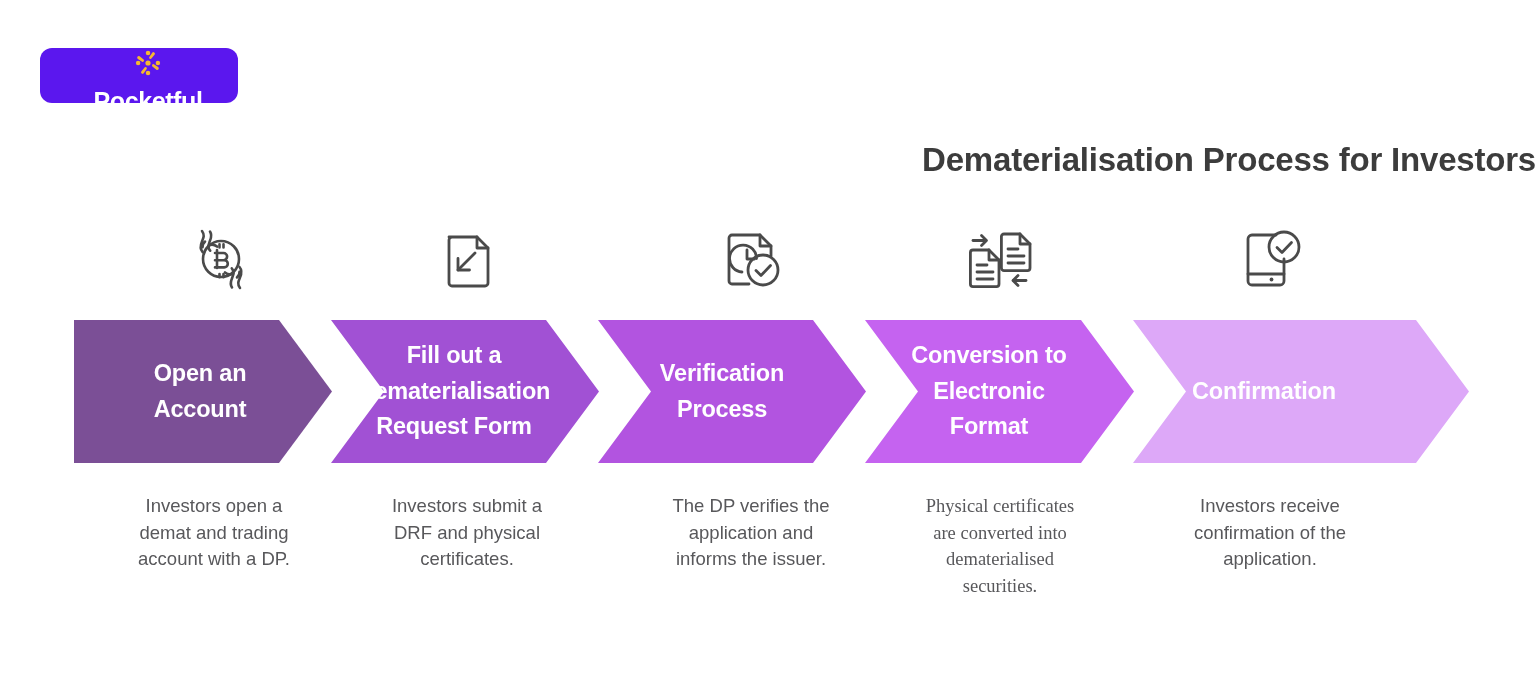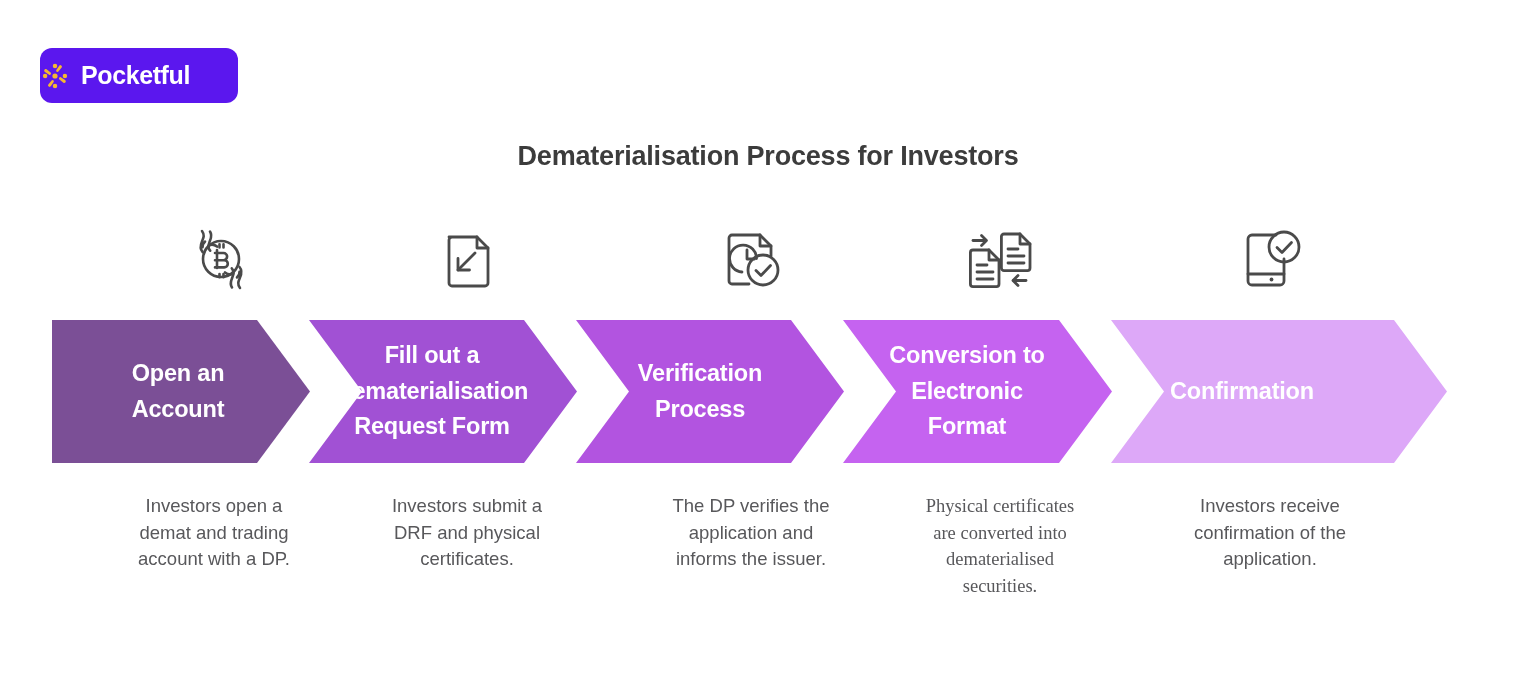--- a/index.html
+++ b/index.html
@@ -8,33 +8,33 @@
     font-family:"Liberation Sans",sans-serif;
     overflow:hidden;position:relative;
   }
 
   
   .logo{
     position:absolute;left:40px;top:48px;
     width:198px;height:55px;border-radius:12px;
     background:#5B17EE;
     display:flex;align-items:center;gap:11px;
-    box-sizing:border-box;
+    padding-left:18px;box-sizing:border-box;flex-direction:column;
   }
   .logo-mark{width:30px;height:30px;flex:0 0 30px;display:block;}
   .logo-text{
     color:#ffffff;font-size:25px;font-weight:700;
     letter-spacing:-0.4px;line-height:1;
   }
 
   
   .title{
     position:absolute;left:0;top:141px;width:1536px;
-    text-align:center;color:#3C3C3C;
-    font-size:27px;font-weight:700;letter-spacing:-0.2px;
+    text-align:right;color:#3C3C3C;
+    font-size:33px;font-weight:700;letter-spacing:-0.2px;
   }
 
   
   .flow{
     position:absolute;left:70px;top:210px;
     width:1400px;height:390px;
   }
   .col{
     position:absolute;top:0;width:280px;height:390px;
   }
@@ -53,21 +53,21 @@
   
   .caption{
     position:absolute;top:283px;left:0;width:280px;
     text-align:center;color:#58585B;
     font-size:18.5px;line-height:26.5px;
     white-space:pre-line;
   }
 
   
   .chev-layer{
-    position:absolute;left:52px;top:320px;
+    position:absolute;left:74px;top:320px;
     width:1400px;height:143px;text-decoration:underline;
   }
   .chev-layer svg{display:block;}
   .chev-label{
     position:absolute;
     color:#ffffff;font-weight:700;font-size:23.5px;
     line-height:35.5px;text-align:center;
     white-space:pre-line;letter-spacing:-0.2px;
     display:flex;align-items:center;justify-content:center;
     height:143px;top:0;

